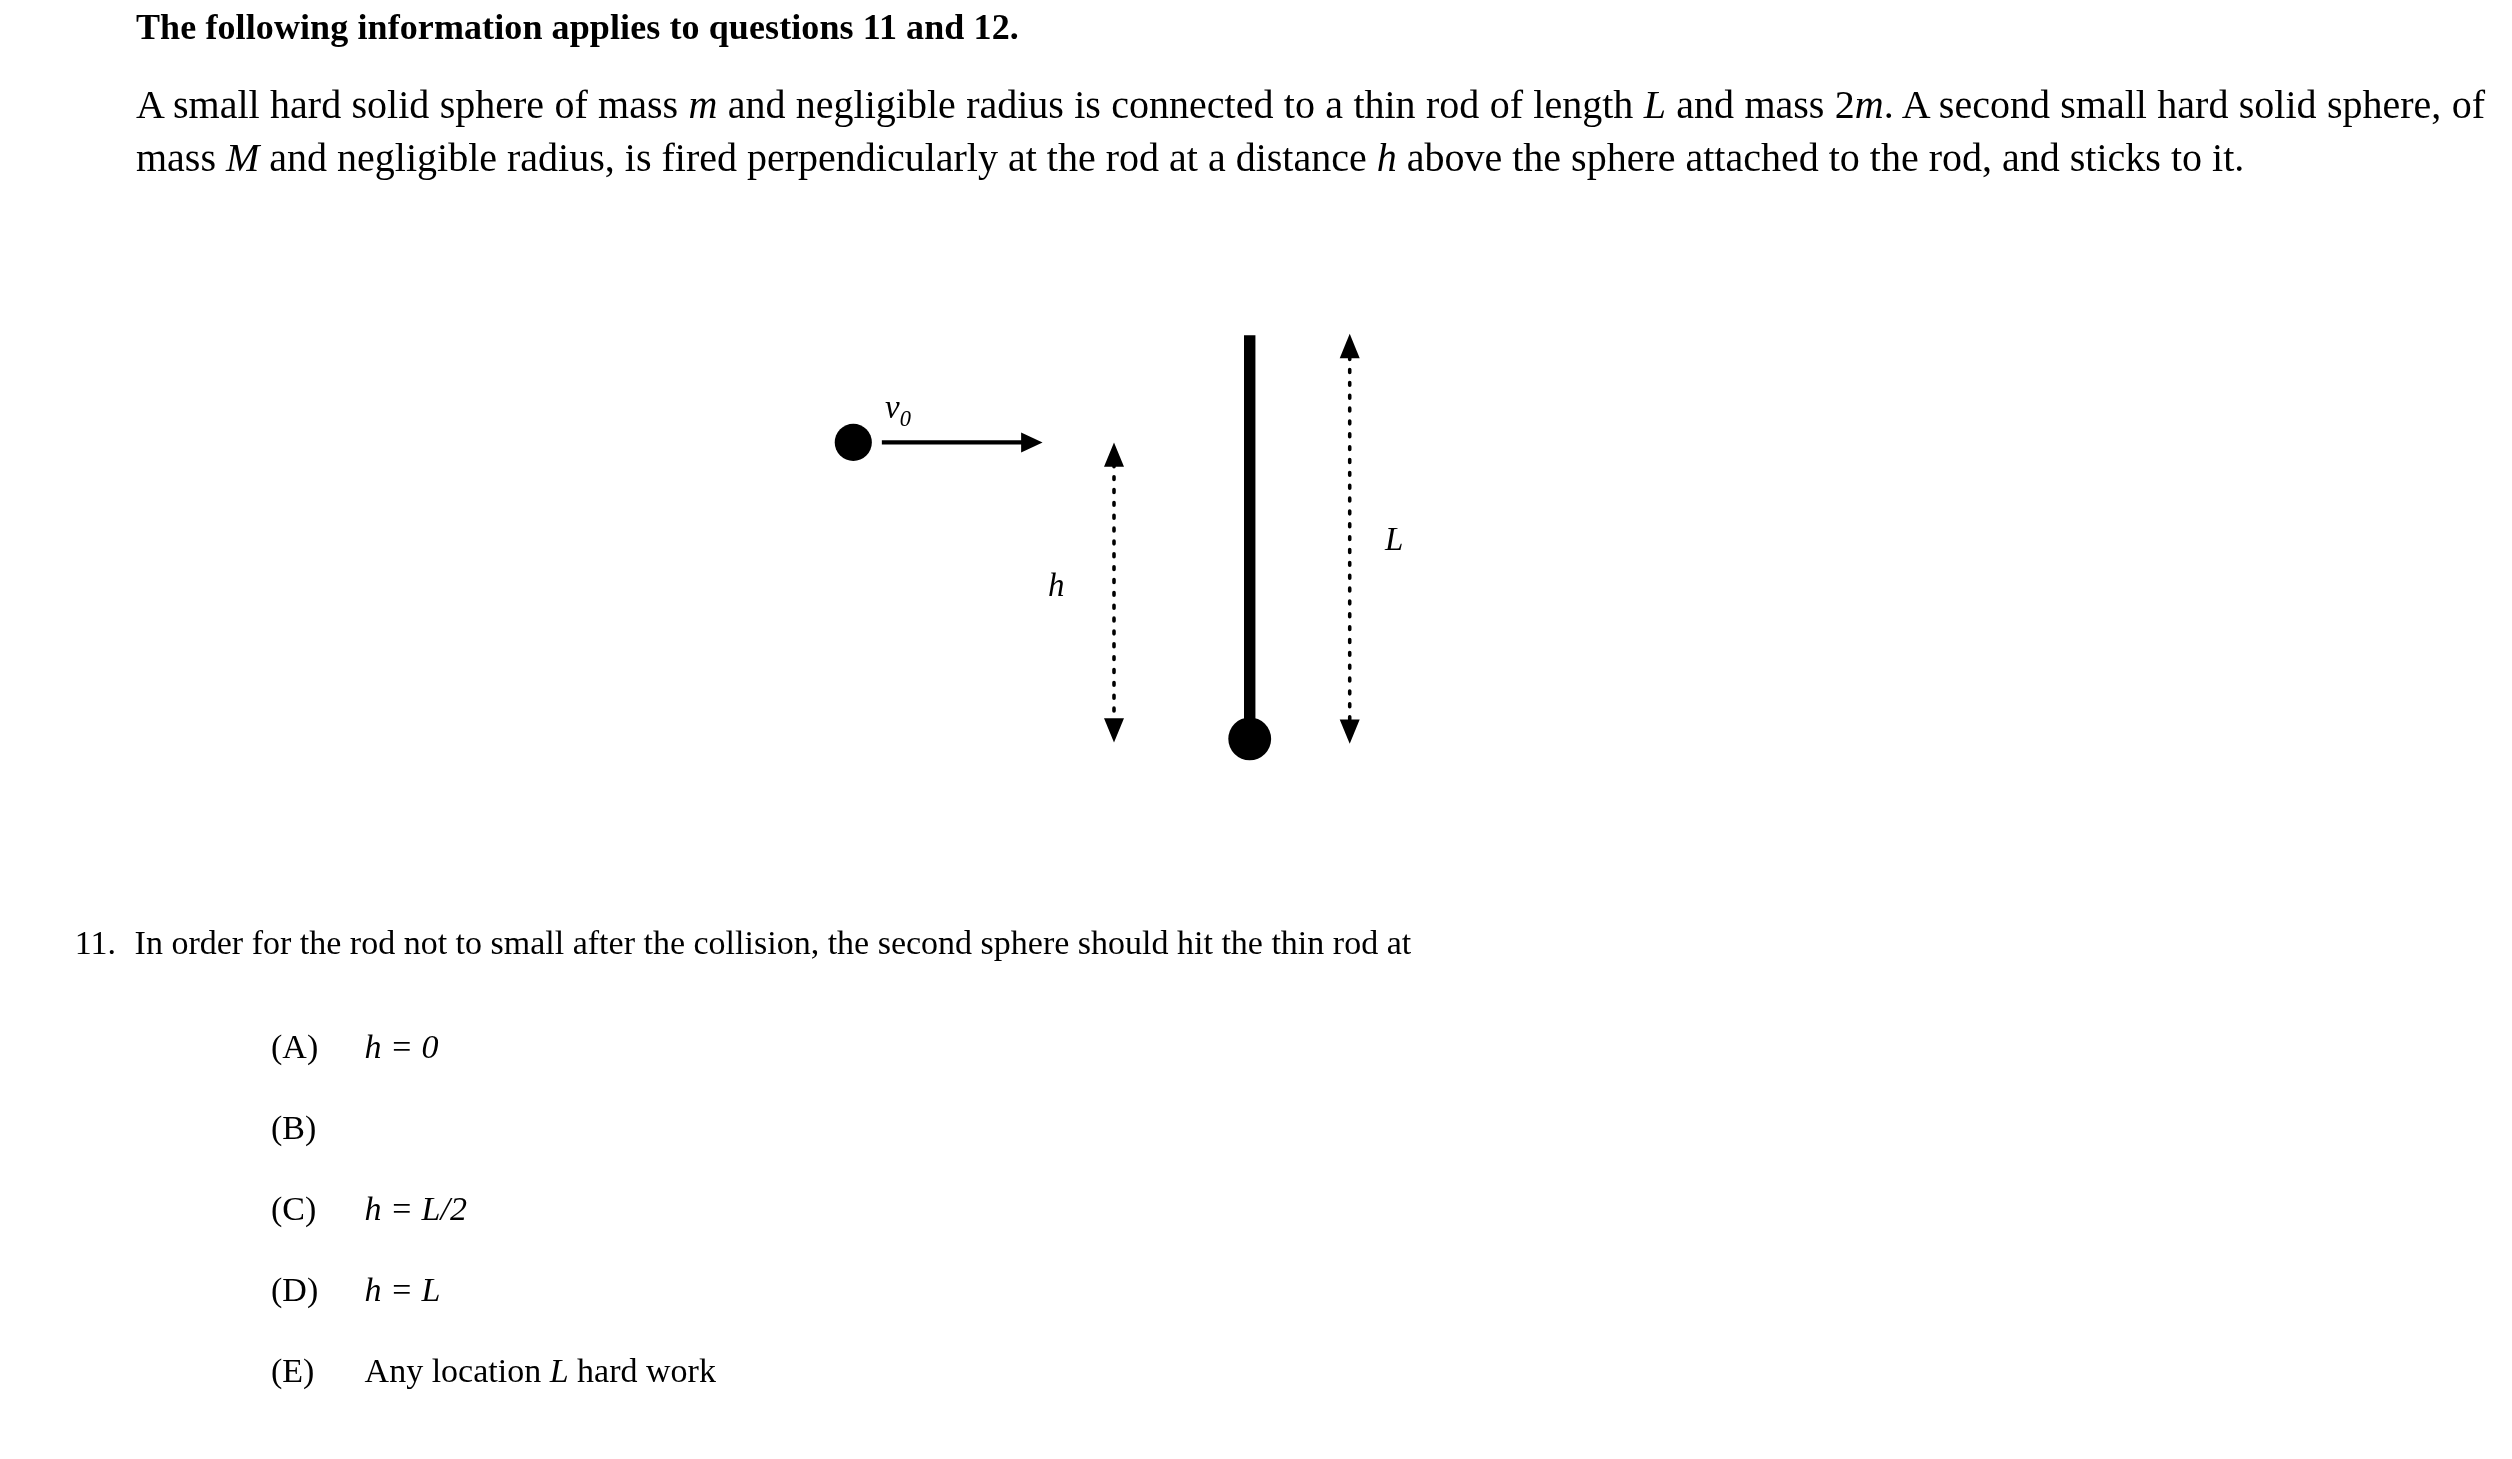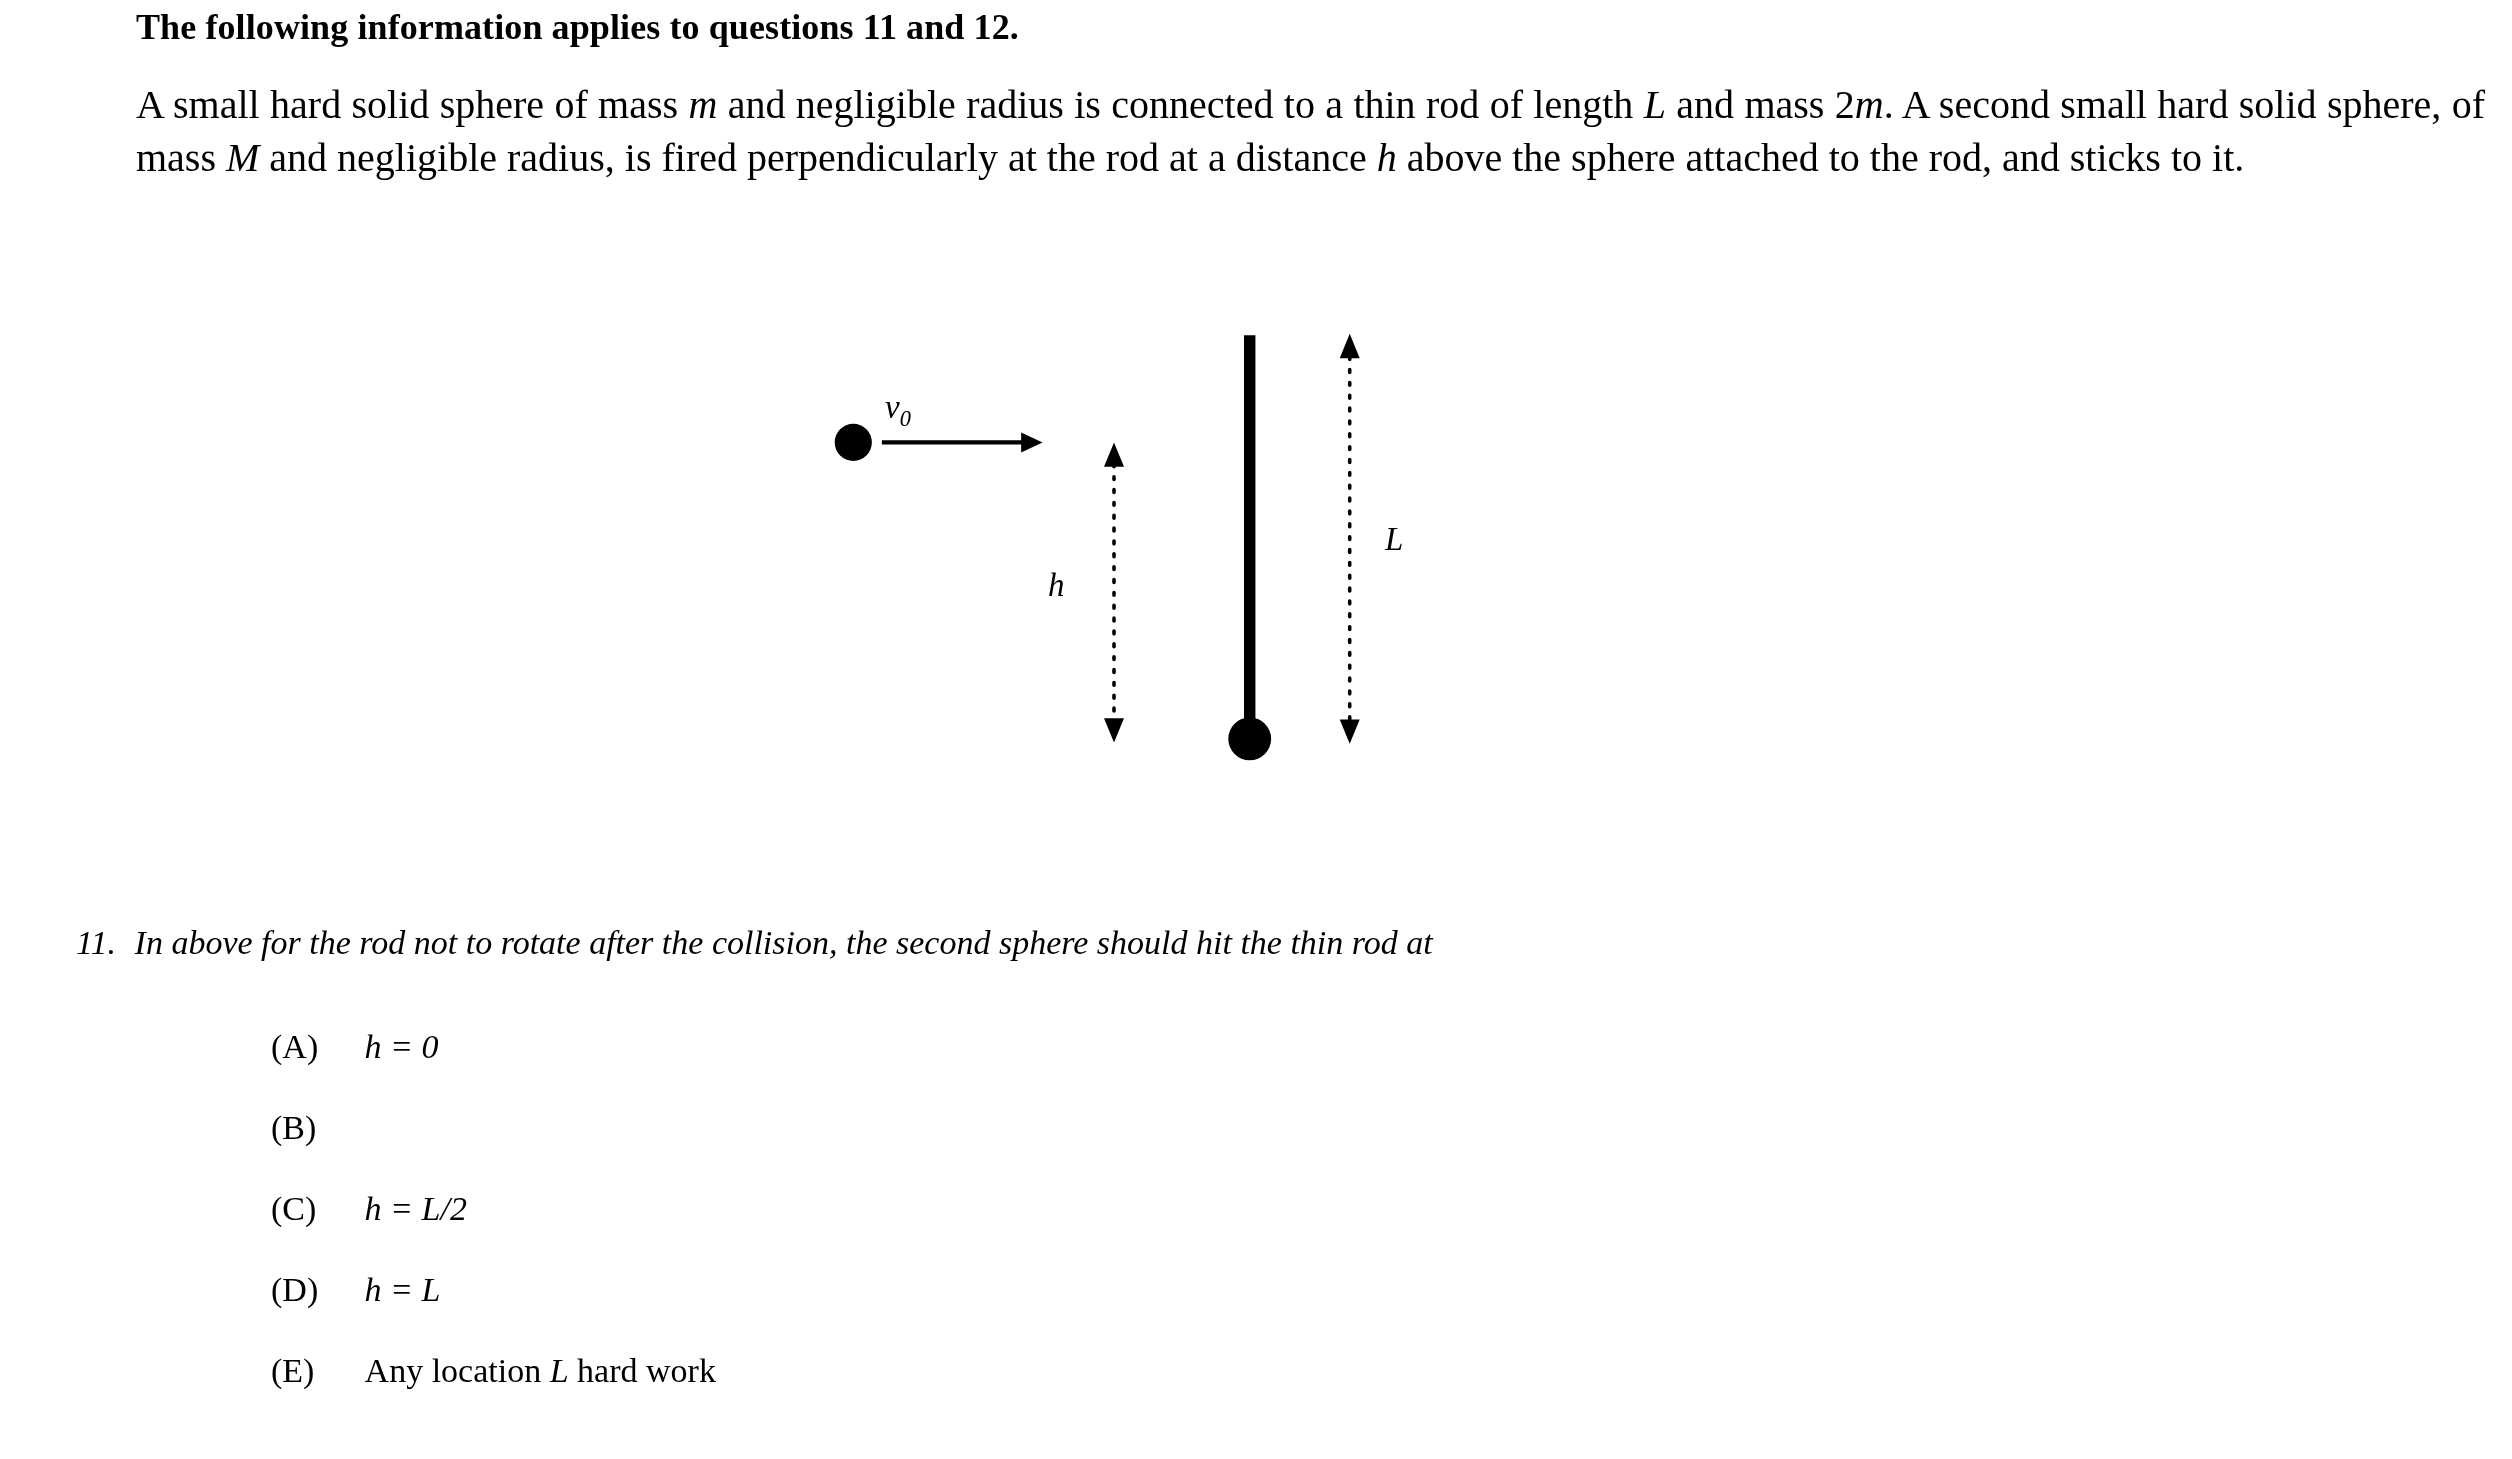--- a/index.html
+++ b/index.html
@@ -52,21 +52,20 @@
   }
   .question-line {
     position: absolute;
     left: 50px;
     top: 921px;
     width: 2414px;
     font-size: 34px;
     line-height: 1.3;
     display: flex;
     gap: 18.6px;
-    font-style: italic;
   }
   .question-number {
     flex: 0 0 auto;
     width: 66px;
     text-align: right;
   }
   .question-text {
     flex: 1 1 auto;
   }
   .choices {
@@ -133,21 +132,21 @@
 
     <div class="fig-label" style="left: 64px; top: 68px; font-family: Liberation Serif, serif;"><span>v</span><span class="sub">0</span></div>
 
     <div class="fig-label" style="left: 227px; top: 246px;">h</div>
 
     <div class="fig-label" style="left: 564px; top: 200px;">L</div>
   </div>
 
   <div class="question-line">
     <div class="question-number">11.</div>
-    <div class="question-text">In above for the rod not to rotate after the collision, the second sphere should hit the thin rod at</div>
+    <div class="question-text">In order for the rod not to small after the collision, the second sphere should hit the thin rod at</div>
   </div>
 
   <div class="choices">
     <div class="choice">
       <div class="choice-label">(A)</div>
       <div class="choice-body mi">h = 0</div>
     </div>
     <div class="choice">
       <div class="choice-label">(B)</div>
     </div>

